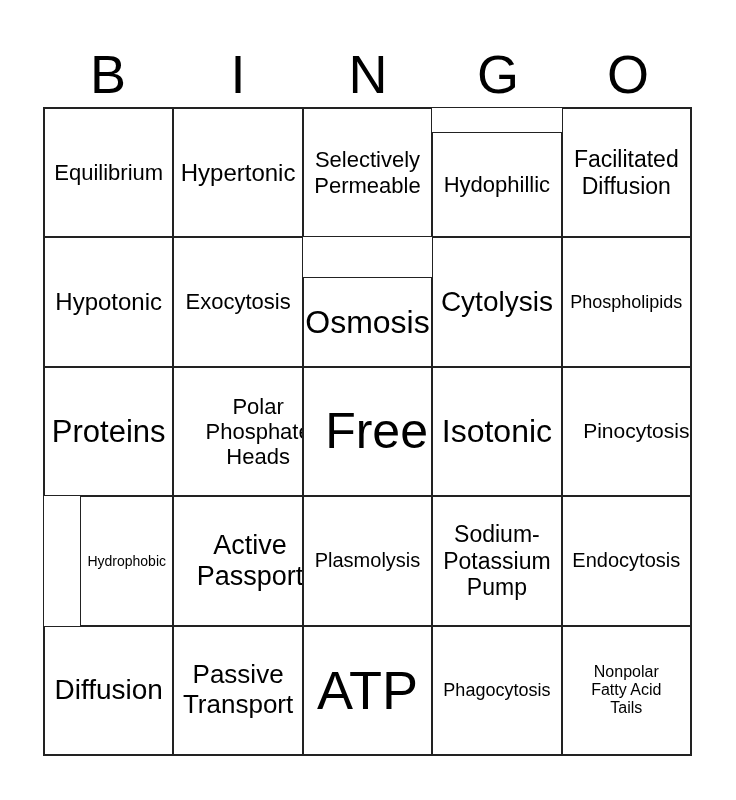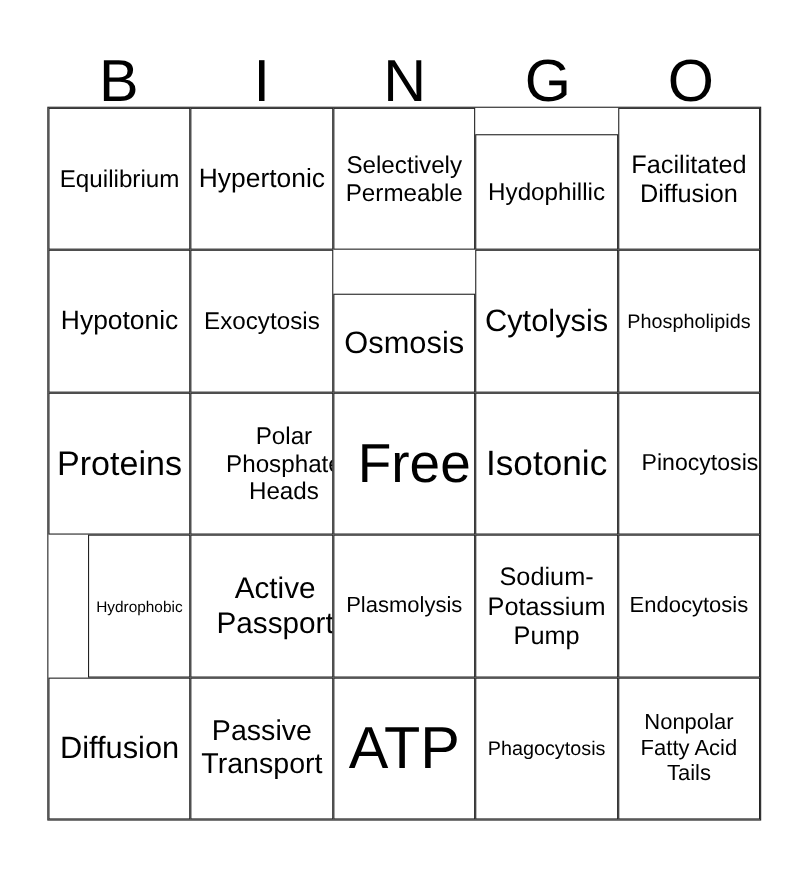--- a/index.html
+++ b/index.html
@@ -1,19 +1,19 @@
 <!DOCTYPE html>
 <html><head>
 <meta charset="utf-8">
 <style>
   html, body { margin:0; padding:0; background:#fff; }
   body { width:736px; height:800px; position:relative; font-family:"Liberation Sans", sans-serif; color:#000; overflow:hidden; }
   .header { position:absolute; left:43px; top:42px; width:650px; height:64px; display:flex; }
   .header span { width:130px; text-align:center; font-size:54px; line-height:64px; }
-  .grid { position:absolute; left:43px; top:97px; width:649px; height:649px; border:1.5px solid #222; box-sizing:border-box;
+  .grid { position:absolute; left:43px; top:107px; width:649px; height:649px; border:1.5px solid #222; box-sizing:border-box;
           display:grid; grid-template-columns:repeat(5,1fr); grid-template-rows:repeat(5,1fr); }
   .cell { border:1px solid #222; display:flex; align-items:center; justify-content:center; text-align:center; overflow:hidden; line-height:1.15; white-space:pre-line; }
 </style>
 </head>
 <body>
 
 <div class="header">
   <span>B</span>
   <span>I</span>
   <span>N</span>
@@ -24,21 +24,21 @@
 <div class="grid">
   <div class="cell" style="font-size: 22px;">Equilibrium</div>
   <div class="cell" style="font-size: 24px;">Hypertonic</div>
   <div class="cell" style="font-size: 22px;">Selectively
 Permeable</div>
   <div class="cell" style="font-size: 22px; margin-top: 24px;">Hydophillic</div>
   <div class="cell" style="font-size: 23px;">Facilitated
 Diffusion</div>
   <div class="cell" style="font-size: 24px;">Hypotonic</div>
   <div class="cell" style="font-size: 22px;">Exocytosis</div>
-  <div class="cell" style="font-size: 28px; margin-top: 40px;">Osmosis</div>
+  <div class="cell" style="font-size: 32px; margin-top: 40px;">Osmosis</div>
   <div class="cell" style="font-size: 28px;">Cytolysis</div>
   <div class="cell" style="font-size: 18px;">Phospholipids</div>
   <div class="cell" style="font-size: 31px;">Proteins</div>
   <div class="cell" style="font-size: 22px; padding-left: 40px;">Polar
 Phosphate
 Heads</div>
   <div class="cell" style="font-size: 50px; padding-left: 32px;">Free!</div>
   <div class="cell" style="font-size: 32px;">Isotonic</div>
   <div class="cell" style="font-size: 21px; padding-left: 20px;">Pinocytosis</div>
   <div class="cell" style="font-size: 14px; margin-left: 36px;">Hydrophobic</div>
@@ -47,16 +47,16 @@
   <div class="cell" style="font-size: 20px;">Plasmolysis</div>
   <div class="cell" style="font-size: 23px;">Sodium-
 Potassium
 Pump</div>
   <div class="cell" style="font-size: 20px;">Endocytosis</div>
   <div class="cell" style="font-size: 28px;">Diffusion</div>
   <div class="cell" style="font-size: 26px;">Passive
 Transport</div>
   <div class="cell" style="font-size: 54px;">ATP</div>
   <div class="cell" style="font-size: 18px;">Phagocytosis</div>
-  <div class="cell" style="font-size: 20px;">Nonpolar
+  <div class="cell" style="font-size: 16px;">Nonpolar
 Fatty Acid
 Tails</div>
 </div>
 
 </body></html>

